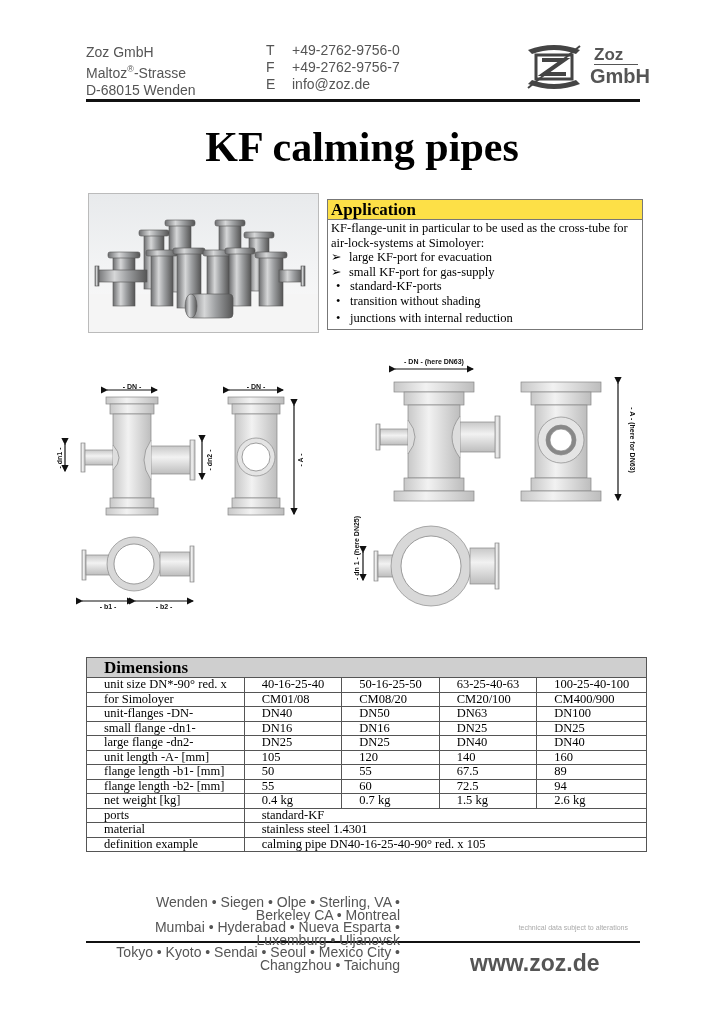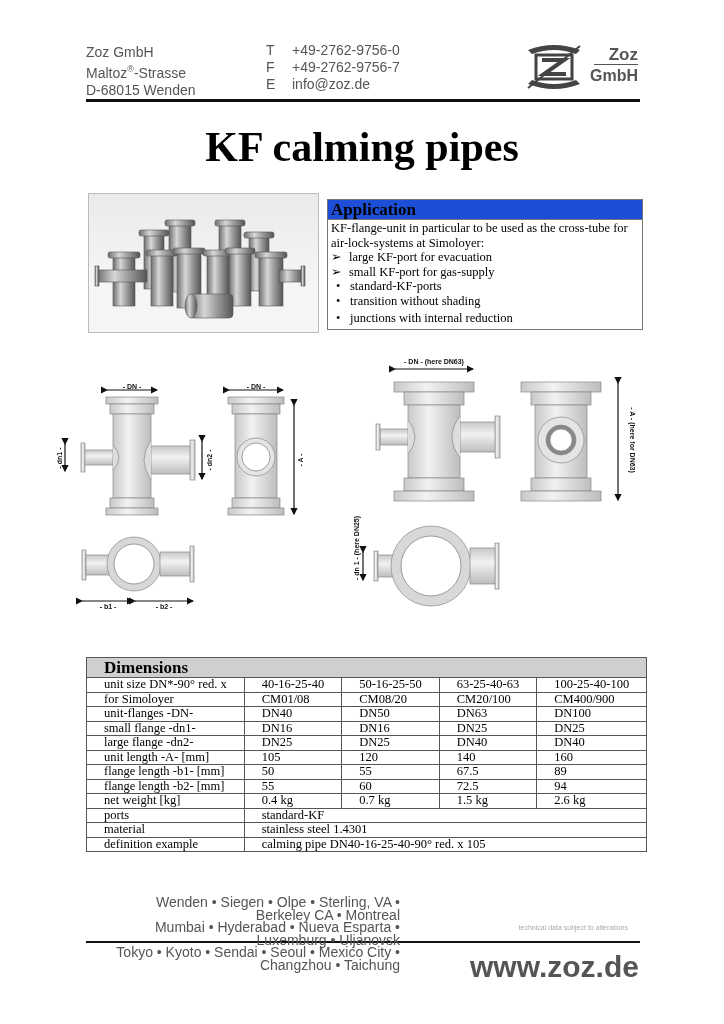--- a/index.html
+++ b/index.html
@@ -3,32 +3,32 @@
 <meta charset="utf-8">
 <style>
   html, body { margin:0; padding:0; background:#fff; }
   body { width:724px; height:1024px; position:relative; overflow:hidden; font-family:"Liberation Serif", serif; color:#000; }
   .abs { position:absolute; }
   .hdr { font-family:"Liberation Sans", sans-serif; color:#555; font-size:14px; line-height:17px; }
   .hdr-line { left:86px; width:554px; top:99px; height:3px; background:#111; }
   .title { left:0; width:724px; top:123px; text-align:center; font-size:42px; font-weight:bold; font-family:"Liberation Serif", serif; }
   .photo { left:88px; top:193px; width:229px; height:138px; border:1px solid #bbb; background:linear-gradient(#e8eaec,#f3f4f5 55%,#fafafa); overflow:hidden; }
   .app { left:327px; top:199px; width:314px; height:129px; border:1px solid #777; }
-  .app-head { background:#1d4ed8; border-bottom:1px solid #777; font-weight:bold; font-size:17px; line-height:19px; padding-left:3px; }
+  .app-head { background:#fde047; border-bottom:1px solid #777; font-weight:bold; font-size:17px; line-height:19px; padding-left:3px; }
   .app-body { font-size:12.5px; line-height:14.6px; padding:1px 3px; }
   .app-body .arrow { display:inline-block; width:18px; }
   .app-body .bul { display:inline-block; width:14px; padding-left:5px; }
   .tbl { left:86px; top:657px; width:475px; border:1px solid #555; border-collapse:collapse; font-size:12.5px; }
   .tbl td { border:1px solid #555; padding:0 17px; height:13.5px; line-height:13px; white-space:nowrap; }
   .tbl td.c { text-align:left; }
   .tbl .th { background:#cfcfcf; font-weight:bold; font-size:17px; height:19px; line-height:19px; }
   .footer-note { left:480px; top:924px; width:148px; text-align:right; font-family:"Liberation Sans", sans-serif; font-size:7px; color:#aaa; }
   .foot-line { left:86px; width:554px; top:941px; height:2px; background:#111; }
   .cities { left:100px; top:896px; width:300px; text-align:right; font-family:"Liberation Sans", sans-serif; font-size:14px; line-height:12.5px; color:#555; }
-  .web { left:470px; top:950px; font-family:"Liberation Sans", sans-serif; font-size:30px; font-weight:bold; color:#555; }
+  .web { left:470px; top:950px; font-family:"Liberation Sans", sans-serif; font-size:23px; font-weight:bold; color:#555; }
   svg text { font-family:"Liberation Sans", sans-serif; }
 </style>
 </head>
 <body>
 
 <div class="abs hdr" style="left:86px;top:44px;">
   <div>Zoz GmbH</div>
   <div><span>Maltoz</span><sup style="font-size:9px">®</sup><span>-Strasse</span></div>
   <div>D-68015 Wenden</div>
 </div>
@@ -38,22 +38,22 @@
   <div><span style="display:inline-block;width:26px">E</span><span>info@zoz.de</span></div>
 </div>
 <div class="abs" style="left:524px;top:42px;width:118px;height:50px;">
   <svg width="60" height="50" viewBox="0 0 60 50">
     <path d="M4 8 Q30 -2 56 8 L52 12 Q30 4 8 12 Z" fill="#444"></path>
     <path d="M4 42 Q30 52 56 42 L52 38 Q30 46 8 38 Z" fill="#444"></path>
     <rect x="12" y="13" width="36" height="24" fill="none" stroke="#444" stroke-width="3"></rect>
     <path d="M18 18 H40 L20 32 H42" fill="none" stroke="#444" stroke-width="4"></path>
     <line x1="4" y1="46" x2="56" y2="4" stroke="#444" stroke-width="2"></line>
   </svg>
-  <div class="abs" style="left:70px;top:4px;font-family:'Liberation Sans',sans-serif;font-weight:bold;font-size:17px;color:#555;line-height:18px;border-bottom:1.5px solid #555;width:44px;text-align:right;">Zoz</div>
-  <div class="abs" style="left:66px;top:25px;font-family:'Liberation Sans',sans-serif;font-weight:bold;font-size:16px;color:#555;line-height:18px;">GmbH</div>
+  <div class="abs" style="left:70px;top:4px;font-family:'Liberation Sans',sans-serif;font-weight:bold;font-size:17px;color:#555;line-height:18px;border-bottom:1.5px solid #555;width:44px;text-align:left;">Zoz</div>
+  <div class="abs" style="left:66px;top:25px;font-family:'Liberation Sans',sans-serif;font-weight:bold;font-size:20px;color:#555;line-height:18px;">GmbH</div>
 </div>
 <div class="abs hdr-line"></div>
 
 <div class="abs title">KF calming pipes</div>
 
 <div class="abs photo">
   <svg width="229" height="138" viewBox="0 0 229 138">
     <defs>
       <linearGradient id="metal" x1="0" x2="1">
         <stop offset="0" stop-color="#6d6e70"></stop>

